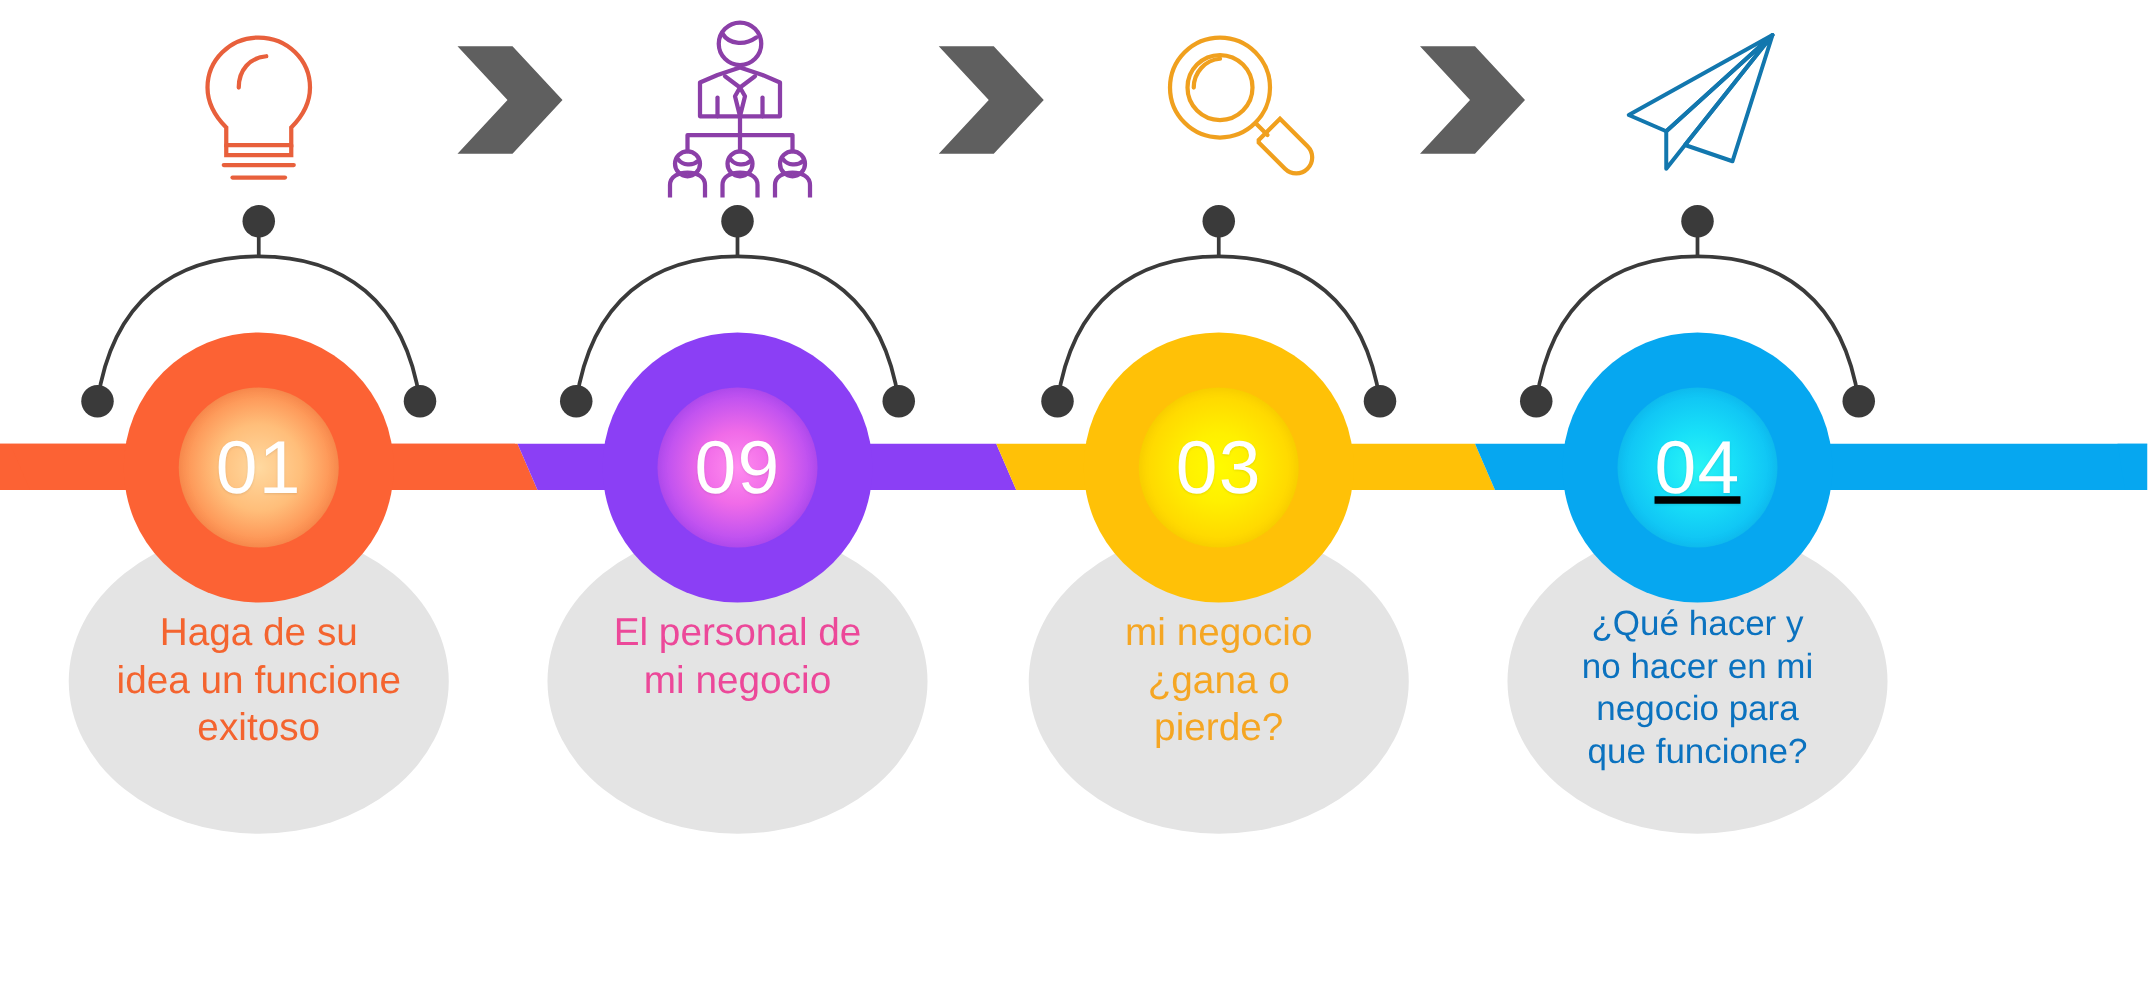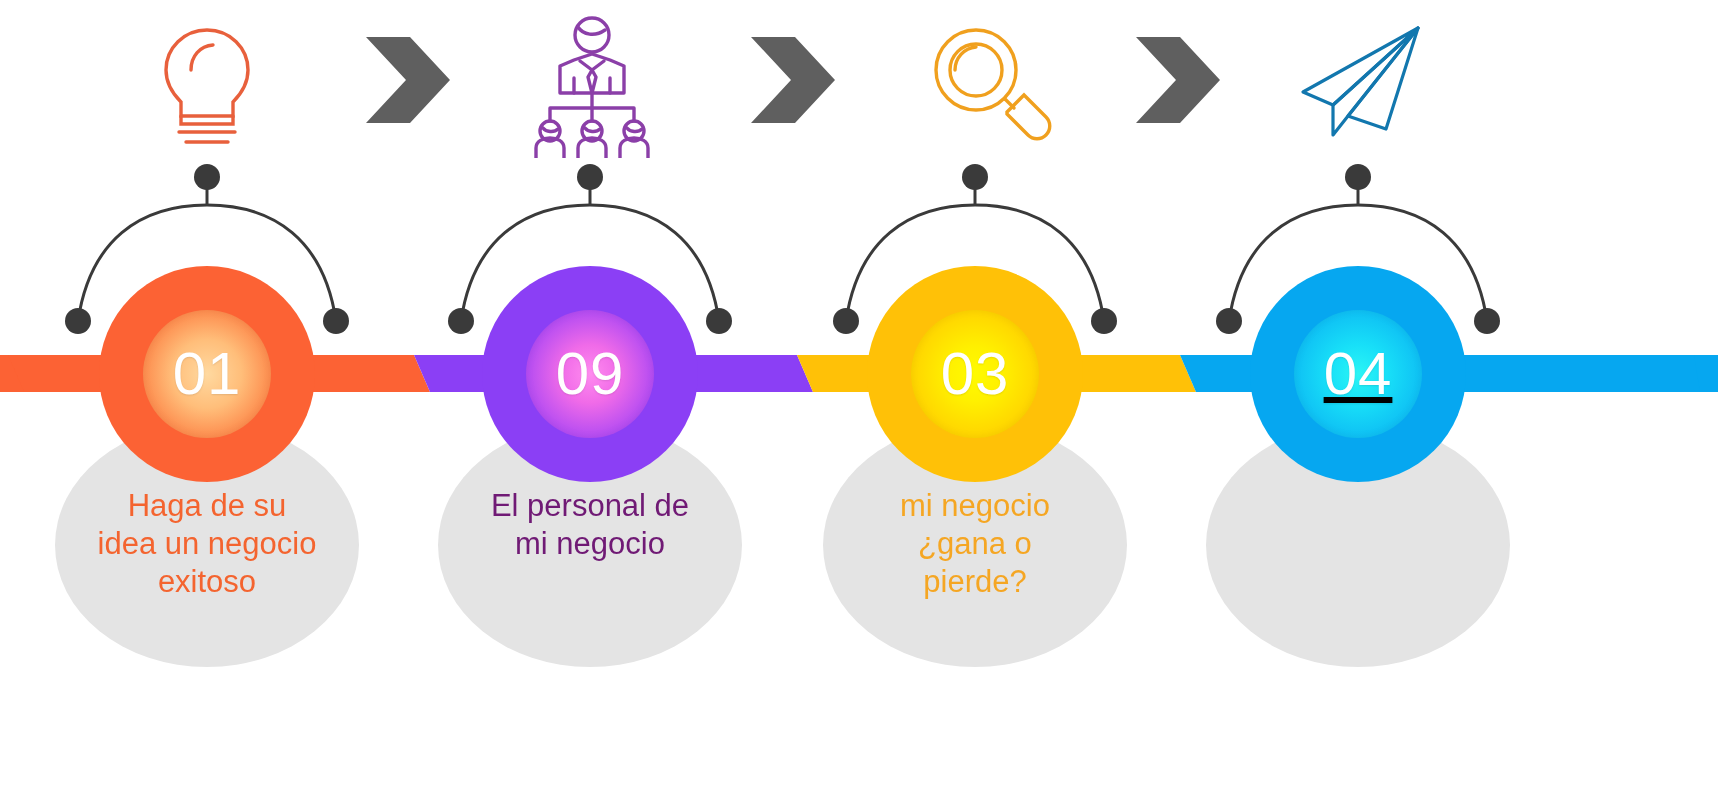--- a/index.html
+++ b/index.html
@@ -60,21 +60,21 @@
   .caption{
     position:absolute;
     width:300px;
     text-align:center;
     font-size:31px;
     line-height:1.22;
     font-weight:400;
     white-space:pre-line;
   }
   .cap1{color:#F4642F;}
-  .cap2{color:#701a75;text-align:center;}
+  .cap2{color:#ec4899;text-align:center;}
   .cap3{color:#F5A623;}
   .cap4{color:#0B72BF;font-size:28px;line-height:1.22;}
 </style>
 </head>
 <body>
 
 <div id="stage">
 
   <svg id="base" viewBox="0 0 1718 801">
 
@@ -231,21 +231,25 @@
       <span class="step-num">03</span>
     </div>
   </div>
   <div class="step-circle c4" style="left:1250px;top:266px;">
     <div class="step-inner">
       <span class="step-num">04</span>
     </div>
   </div>
 
   <div class="caption cap1" style="left:57px;top:487px;">Haga de su
-idea un negocio
+idea un funcione
 exitoso</div>
   <div class="caption cap2" style="left:440px;top:487px;">El personal de
 mi negocio</div>
   <div class="caption cap3" style="left:825px;top:487px;">mi negocio
 ¿gana o
 pierde?</div>
+  <div class="caption cap4" style="left:1208px;top:482px;">¿Qué hacer y
+no hacer en mi
+negocio para
+que funcione?</div>
 
 </div>
 
 </body></html>

